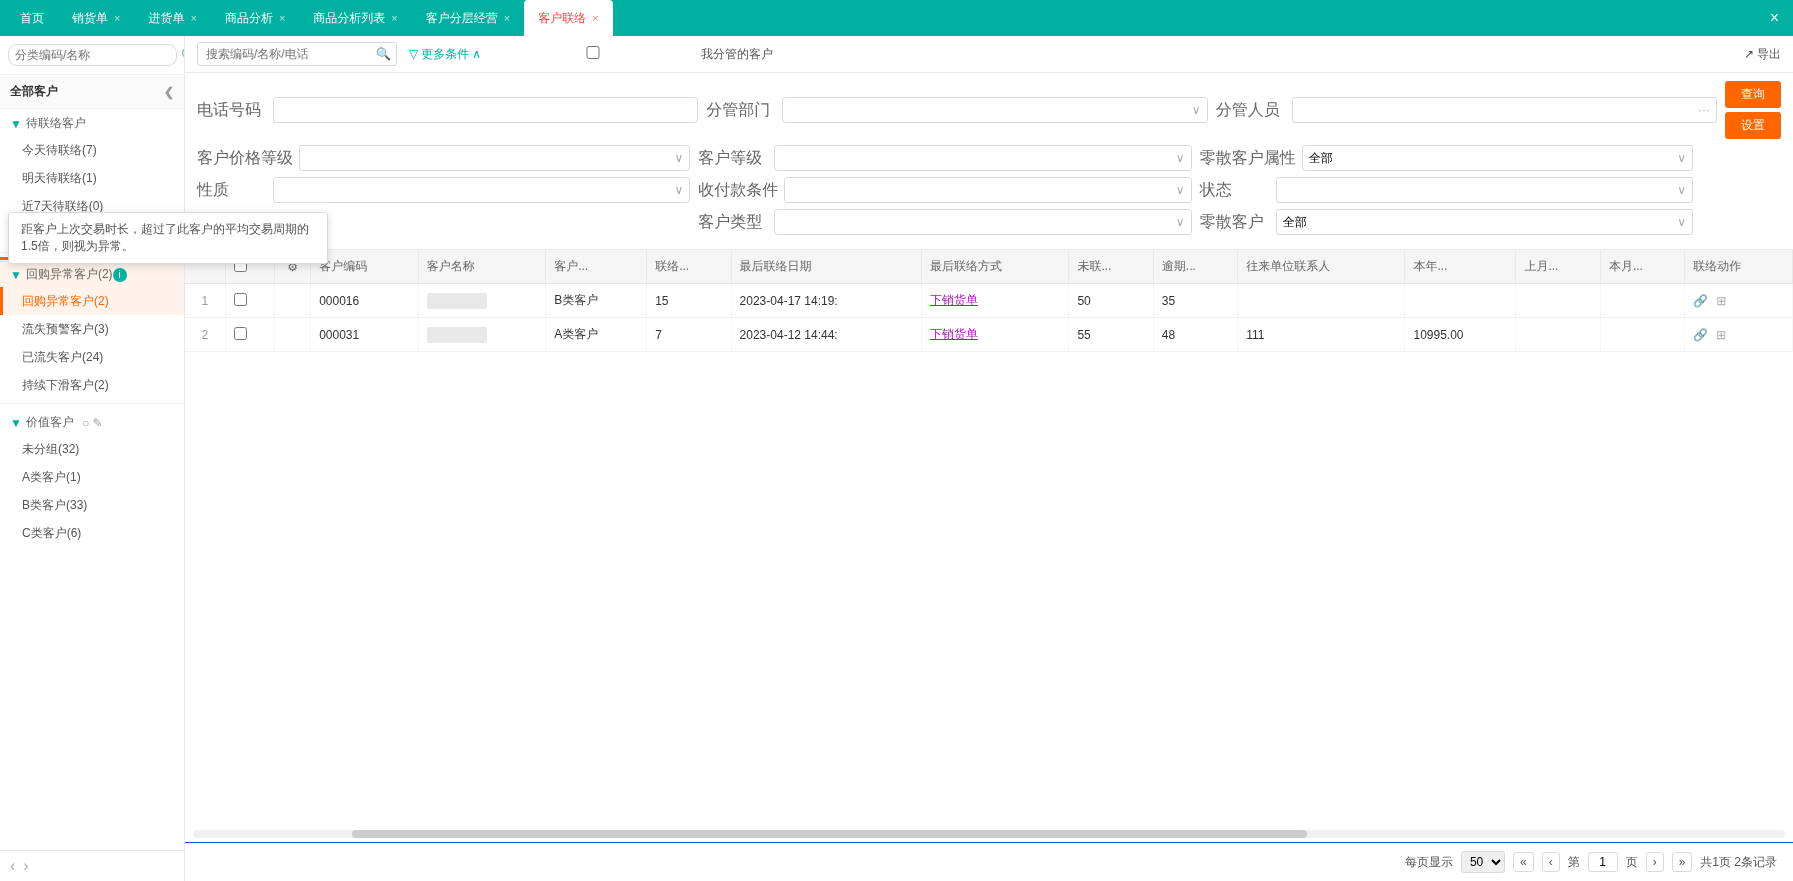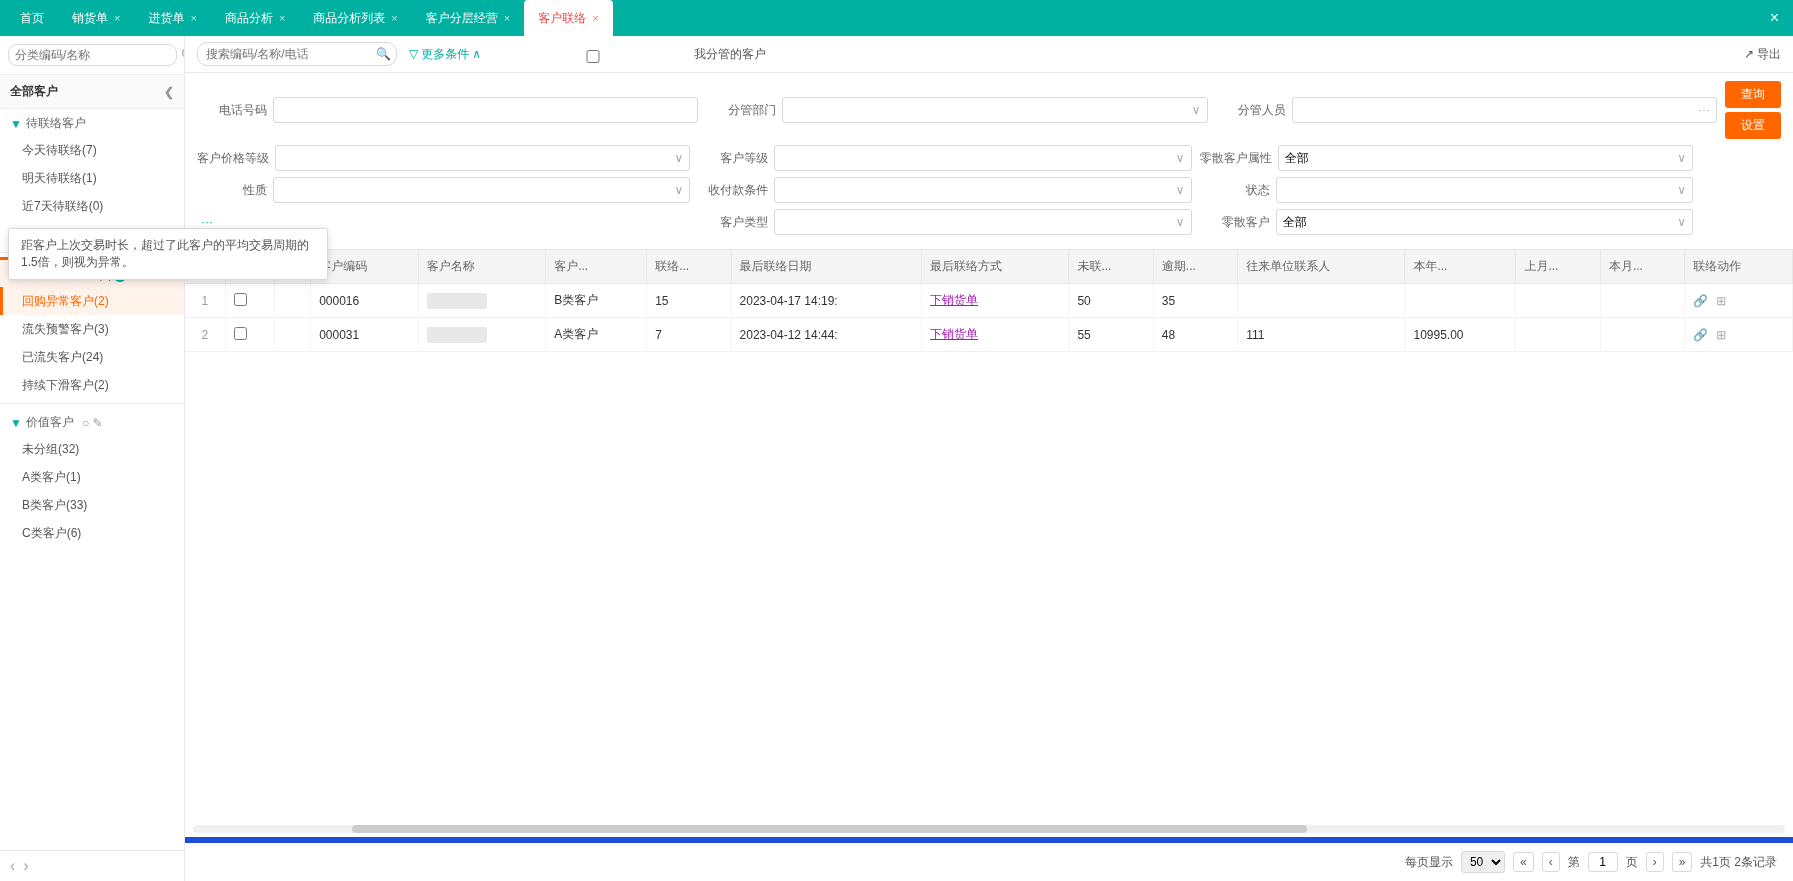--- a/index.html
+++ b/index.html
@@ -153,22 +153,22 @@
     .more-conditions {
       color: #00b0a0;
       cursor: pointer;
       display: flex;
       align-items: center;
       gap: 3px;
       white-space: nowrap;
     }
     .my-customers {
       display: flex;
-      align-items: flex-end;
-      gap: 1px;
+      align-items: flex-start;
+      gap: 8px;
       color: #555;
       cursor: pointer;
     }
     .export-btn {
       margin-left: auto;
       color: #555;
       cursor: pointer;
       display: flex;
       align-items: center;
       gap: 3px;
@@ -188,23 +188,22 @@
     }
     .filter-cell {
       display: flex;
       align-items: center;
       flex: 1;
       gap: 6px;
     }
     .filter-label {
       color: #666;
       white-space: nowrap;
-      font-size: 12px;
+      font-size: 16px;
       min-width: 70px;
-      text-align: right;
     }
     .filter-select {
       flex: 1;
       border: 1px solid #d9d9d9;
       border-radius: 3px;
       padding: 3px 6px;
       font-size: 12px;
       outline: none;
       background: white;
       display: flex;
@@ -248,21 +247,21 @@
     }
     .filter-more-btn {
       color: #00b0a0;
       cursor: pointer;
       padding: 0 4px;
     }
 
     
     .tooltip-popup {
       position: absolute;
-      top: 228px;
+      top: 212px;
       left: 8px;
       background: white;
       border: 1px solid #d9d9d9;
       border-radius: 3px;
       padding: 8px 12px;
       font-size: 12px;
       color: #555;
       max-width: 320px;
       z-index: 100;
       box-shadow: 0 2px 8px rgba(0,0,0,0.15);
@@ -307,21 +306,21 @@
     .link-text { color: #a21caf; text-decoration: underline; cursor: pointer; }
     .action-icons { display: flex; gap: 8px; color: #aaa; cursor: pointer; }
 
     
     .pagination {
       background: white;
       padding: 8px 16px;
       display: flex;
       align-items: center;
       justify-content: flex-end;
-      border-top: 6px solid #1d4ed8;
+      border-top: 1px solid #1d4ed8;
       gap: 8px;
       font-size: 12px;
       color: #555;
     }
     .pagination .page-size-select {
       border: 1px solid #d9d9d9;
       border-radius: 3px;
       padding: 2px 4px;
       outline: none;
     }
@@ -466,21 +465,21 @@
     <div style="margin-top:auto; border-top:1px solid #e8e8e8; padding:6px 10px; display:flex; gap:8px; background:white;">
       <span style="color:#aaa; cursor:pointer; font-size:16px;">‹</span>
       <span style="color:#aaa; cursor:pointer; font-size:16px;">›</span>
     </div>
   </div>
 
   <div class="content-area">
 
     <div class="filter-bar">
       <div style="display:flex; align-items:center; position:relative;">
-        <input type="text" style="border: 1px solid rgb(217, 217, 217); border-radius: 10px; padding: 4px 28px 4px 8px; font-size: 12px; width: 200px; outline: none;" placeholder="搜索编码/名称/电话">
+        <input type="text" style="border: 1px solid rgb(217, 217, 217); border-radius: 3px; padding: 4px 28px 4px 8px; font-size: 12px; width: 200px; outline: none;" placeholder="搜索编码/名称/电话">
         <span style="position:absolute; right:6px; color:#999; cursor:pointer;">🔍</span>
       </div>
       <div class="more-conditions">
         <span>▽</span>
         <span>更多条件</span>
         <span>∧</span>
       </div>
       <div class="my-customers">
         <input type="checkbox" style="">
         <span>我分管的客户</span>

